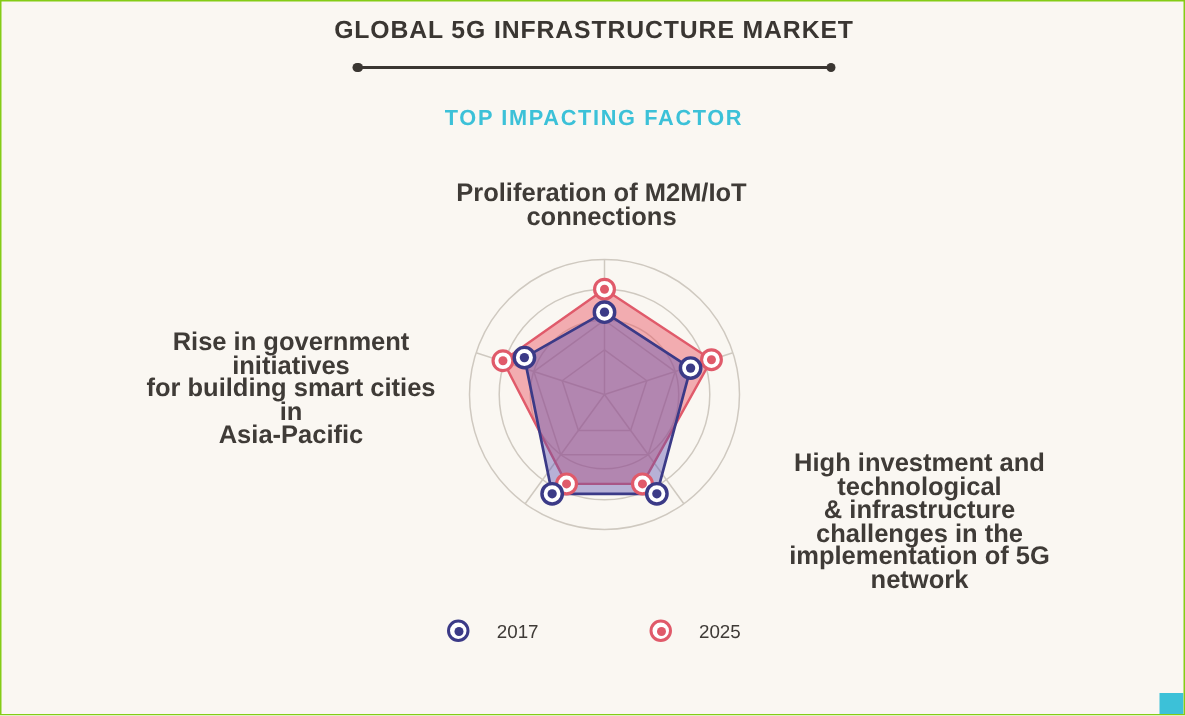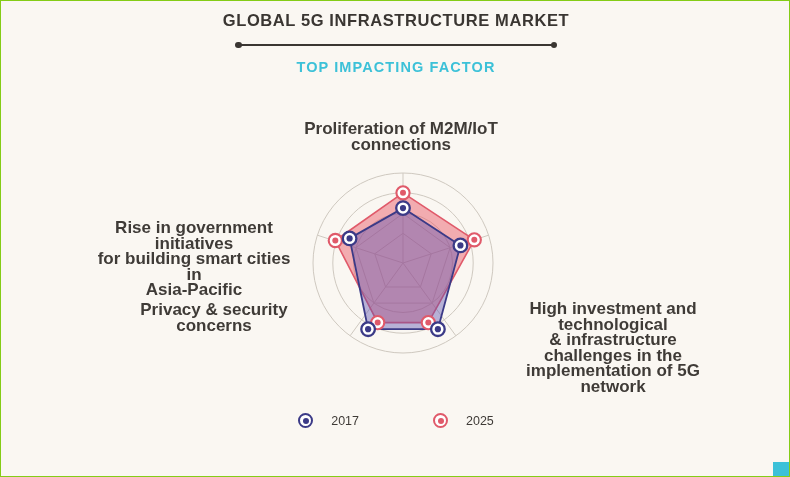--- a/index.html
+++ b/index.html
@@ -54,21 +54,21 @@
     top: 3.5px;
     width: 6.5px;
     height: 6.5px;
     border-radius: 50%;
     background: #3a3632;
   }
   #title-divider .dot.left  { left: 4px; }
   #title-divider .dot.right { right: 4px; }
 
   #sub-title {
-    margin-top: 7px;
+    margin-top: 19px;
     font-size: 14.5px;
     font-weight: bold;
     letter-spacing: 1.1px;
     color: #3cc1d8;
   }
 
   
   #chart-area {
     position: absolute;
     left: 0;
@@ -261,21 +261,20 @@
 
     <div class="axis-label" id="label-top">Proliferation of M2M/IoT connections</div>
 
 
     <div class="axis-label" id="label-bottom-right">
       <div>High investment and technological</div>
       <div>&amp; infrastructure challenges in the</div>
       <div>implementation of 5G network</div>
     </div>
 
-    <div class="axis-label" id="label-bottom-left">Privacy &amp; security concerns</div>
 
     <div class="axis-label" id="label-left">
       <div>Rise in government initiatives</div>
       <div>for building smart cities in</div>
       <div>Asia-Pacific</div>
     </div>
   </div>
 
   <div id="legend">
     <div class="legend-item">

